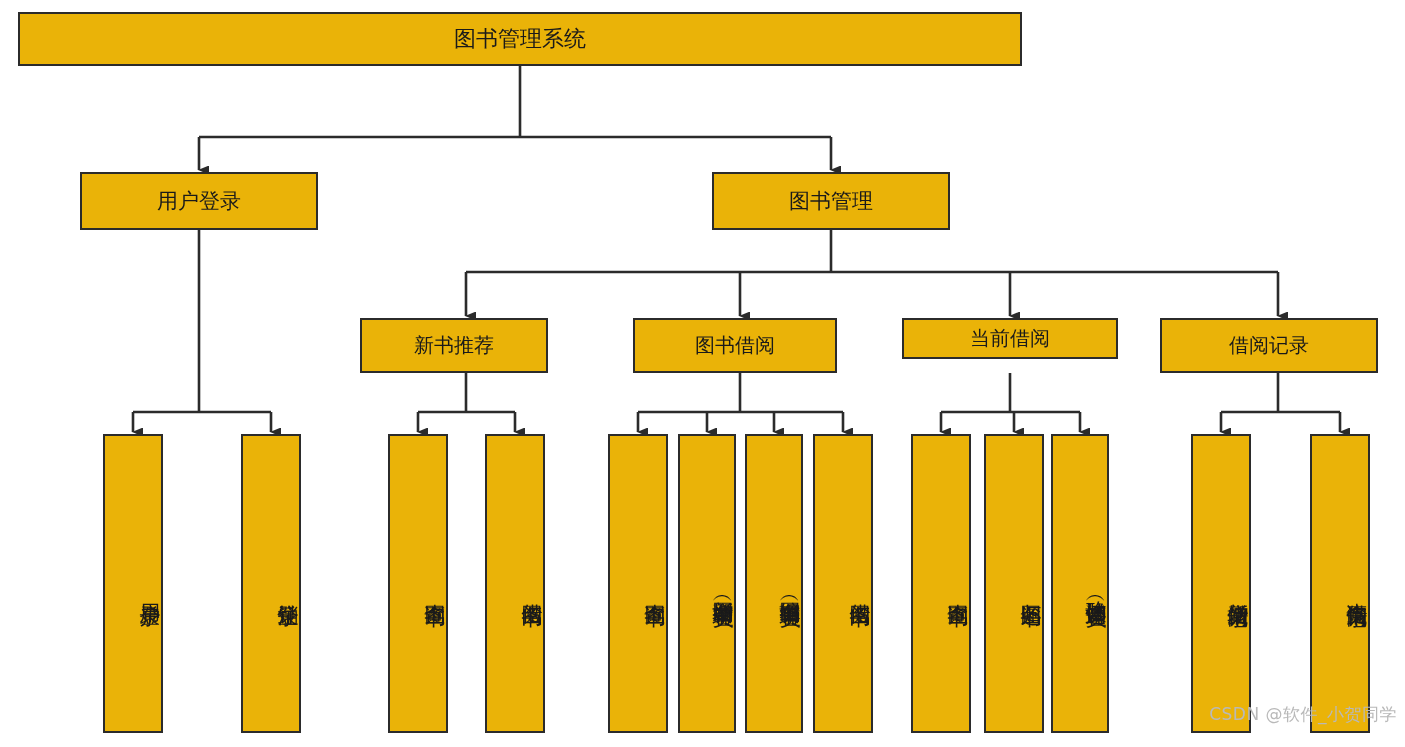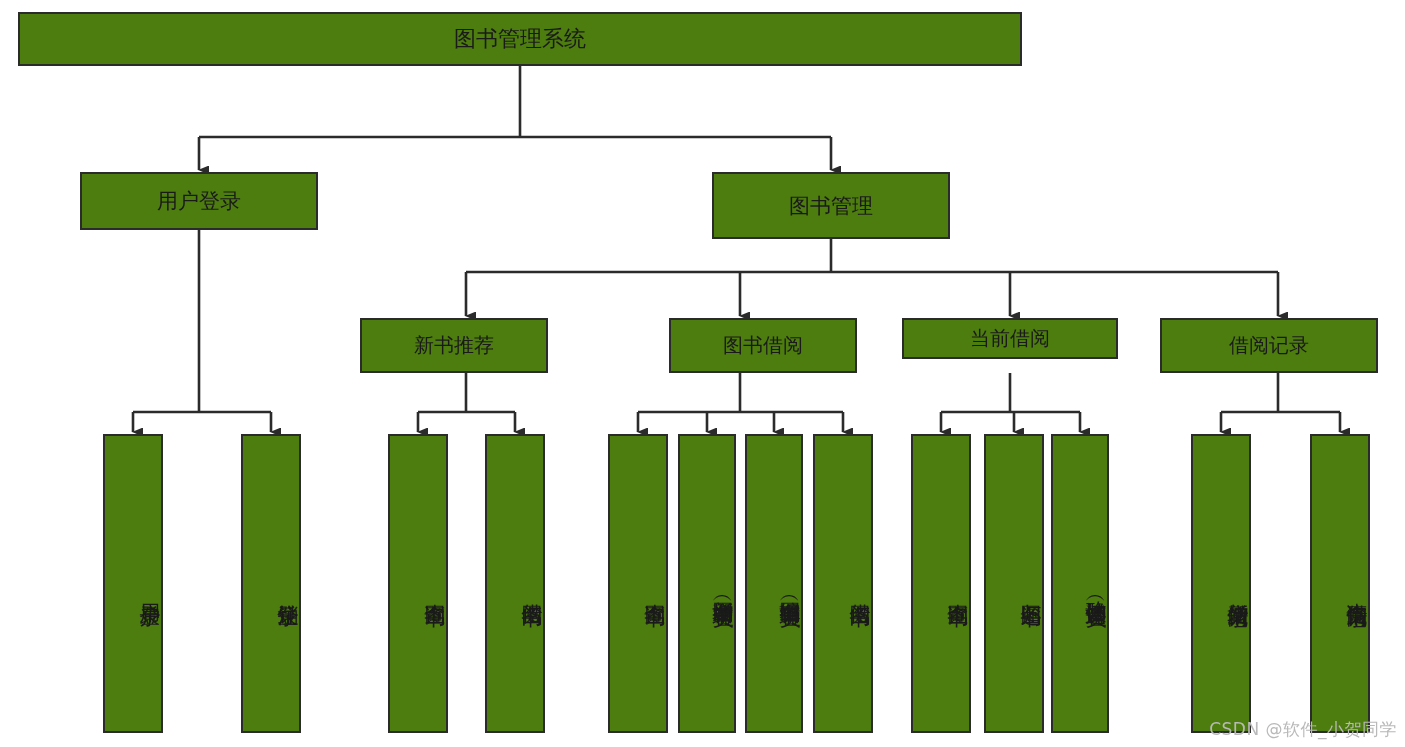--- a/index.html
+++ b/index.html
@@ -6,21 +6,21 @@
   body{
     width:1405px;height:747px;
     background:#ffffff;
     font-family:"DejaVu Sans","Liberation Sans",sans-serif;
     overflow:hidden;
     position:relative;
   }
   #canvas{position:absolute;left:0;top:0;width:1405px;height:747px;}
   .node{
     position:absolute;
-    background:#4d7c0f;
+    background:#eab308;
     border:2px solid #2b2b2b;
     box-sizing:border-box;
     display:flex;
     align-items:center;
     justify-content:center;
     color:#1a1a1a;
   }
   .node.root{font-size:22px;}
   .node.l2{font-size:21px;}
   .node.l3{font-size:20px;}
@@ -36,21 +36,21 @@
   }
   .node.leaf .vtxt{
     writing-mode:vertical-rl;
     text-orientation:upright;
     display:block;
   }
   svg#links{position:absolute;left:0;top:0;width:1405px;height:747px;pointer-events:none;}
   .wm{
     position:absolute;
     right:8px;
-    bottom:6px;
+    bottom:21px;
     font-size:17px;
     color:#b9b9b9;
     letter-spacing:0.5px;
     white-space:nowrap;
     font-family:"DejaVu Sans","Liberation Sans",sans-serif;
   }
 </style>
 </head>
 <body>
 
@@ -99,28 +99,28 @@
       </g>
   </svg>
 
   <div class="node root" style="left: 18px; top: 12px; width: 1004px; height: 54px;">
     <span>图书管理系统</span>
   </div>
 
   <div class="node l2" style="left: 80px; top: 172px; width: 238px; height: 58px;">
     <span>用户登录</span>
   </div>
-  <div class="node l2" style="left: 712px; top: 172px; width: 238px; height: 67px;">
+  <div class="node l2" style="left: 712px; top: 172px; width: 238px; height: 58px;">
     <span>图书管理</span>
   </div>
 
   <div class="node l3" style="left: 360px; top: 318px; width: 188px; height: 55px;">
     <span>新书推荐</span>
   </div>
-  <div class="node l3" style="left: 633px; top: 318px; width: 188px; height: 55px; margin-left: 36px;">
+  <div class="node l3" style="left: 633px; top: 318px; width: 204px; height: 55px;">
     <span>图书借阅</span>
   </div>
   <div class="node l3" style="left: 902px; top: 318px; width: 216px; height: 41px;">
     <span>当前借阅</span>
   </div>
   <div class="node l3" style="left: 1160px; top: 318px; width: 218px; height: 55px;">
     <span>借阅记录</span>
   </div>
 
   <div id="leaf-host">

